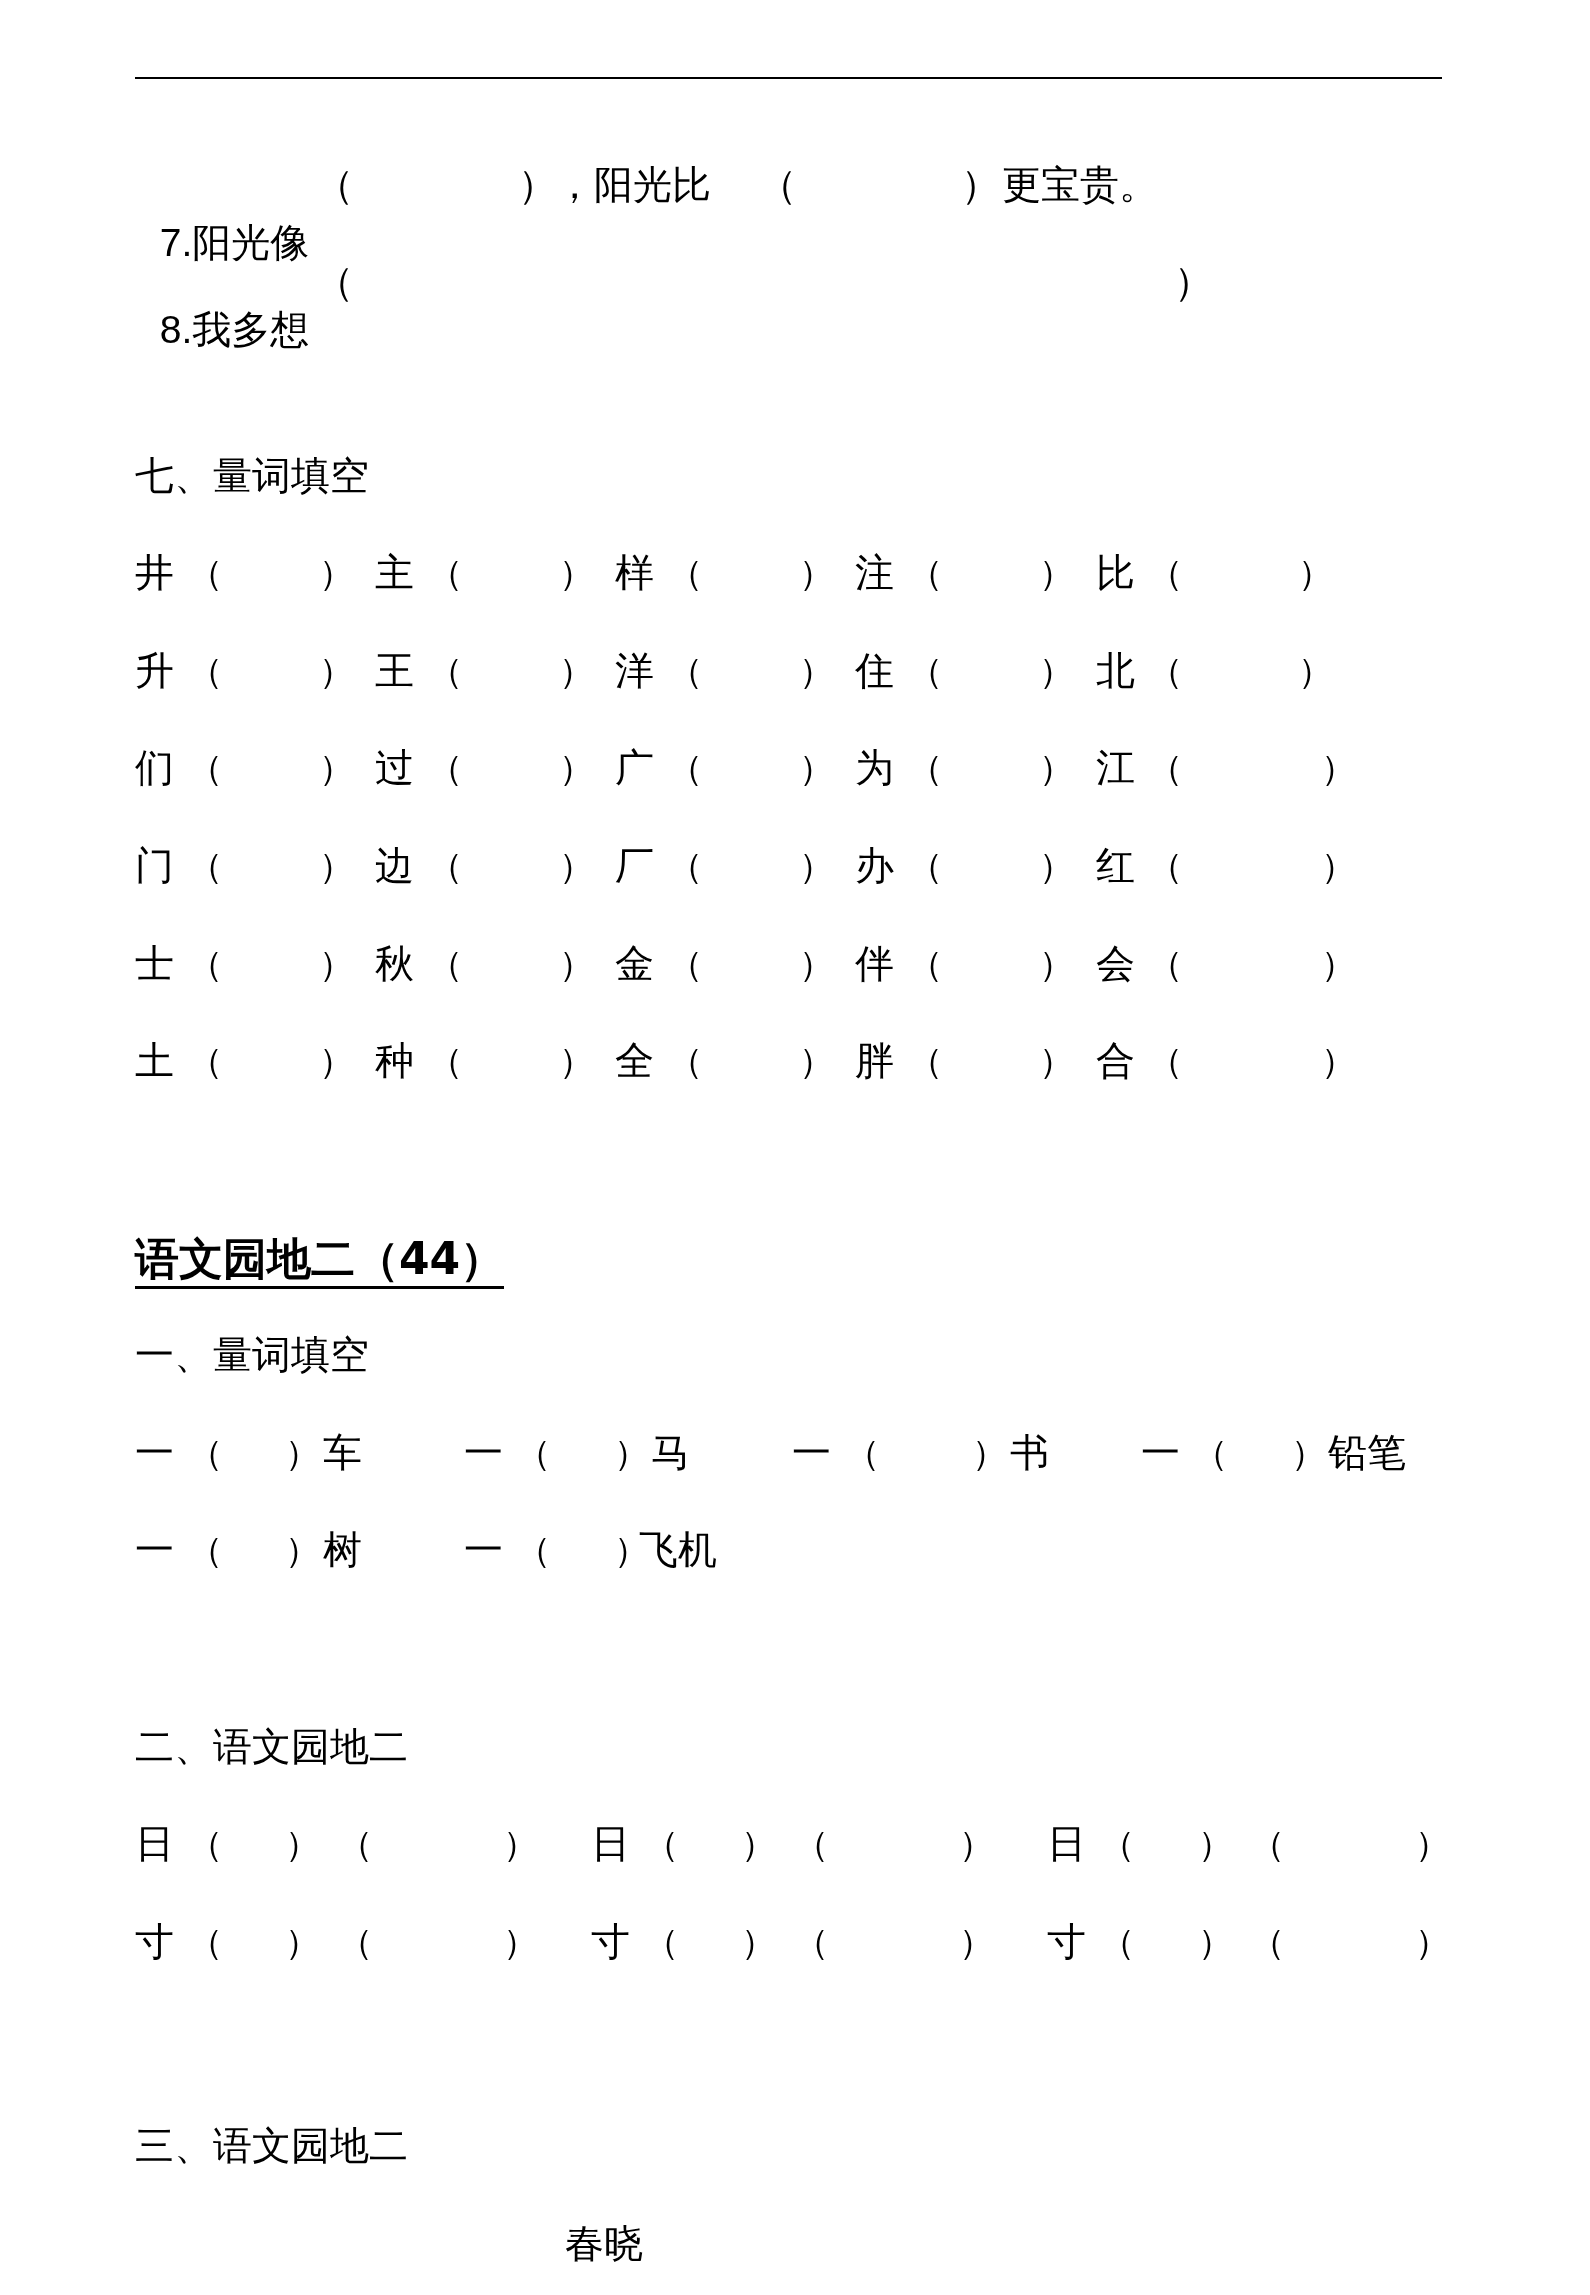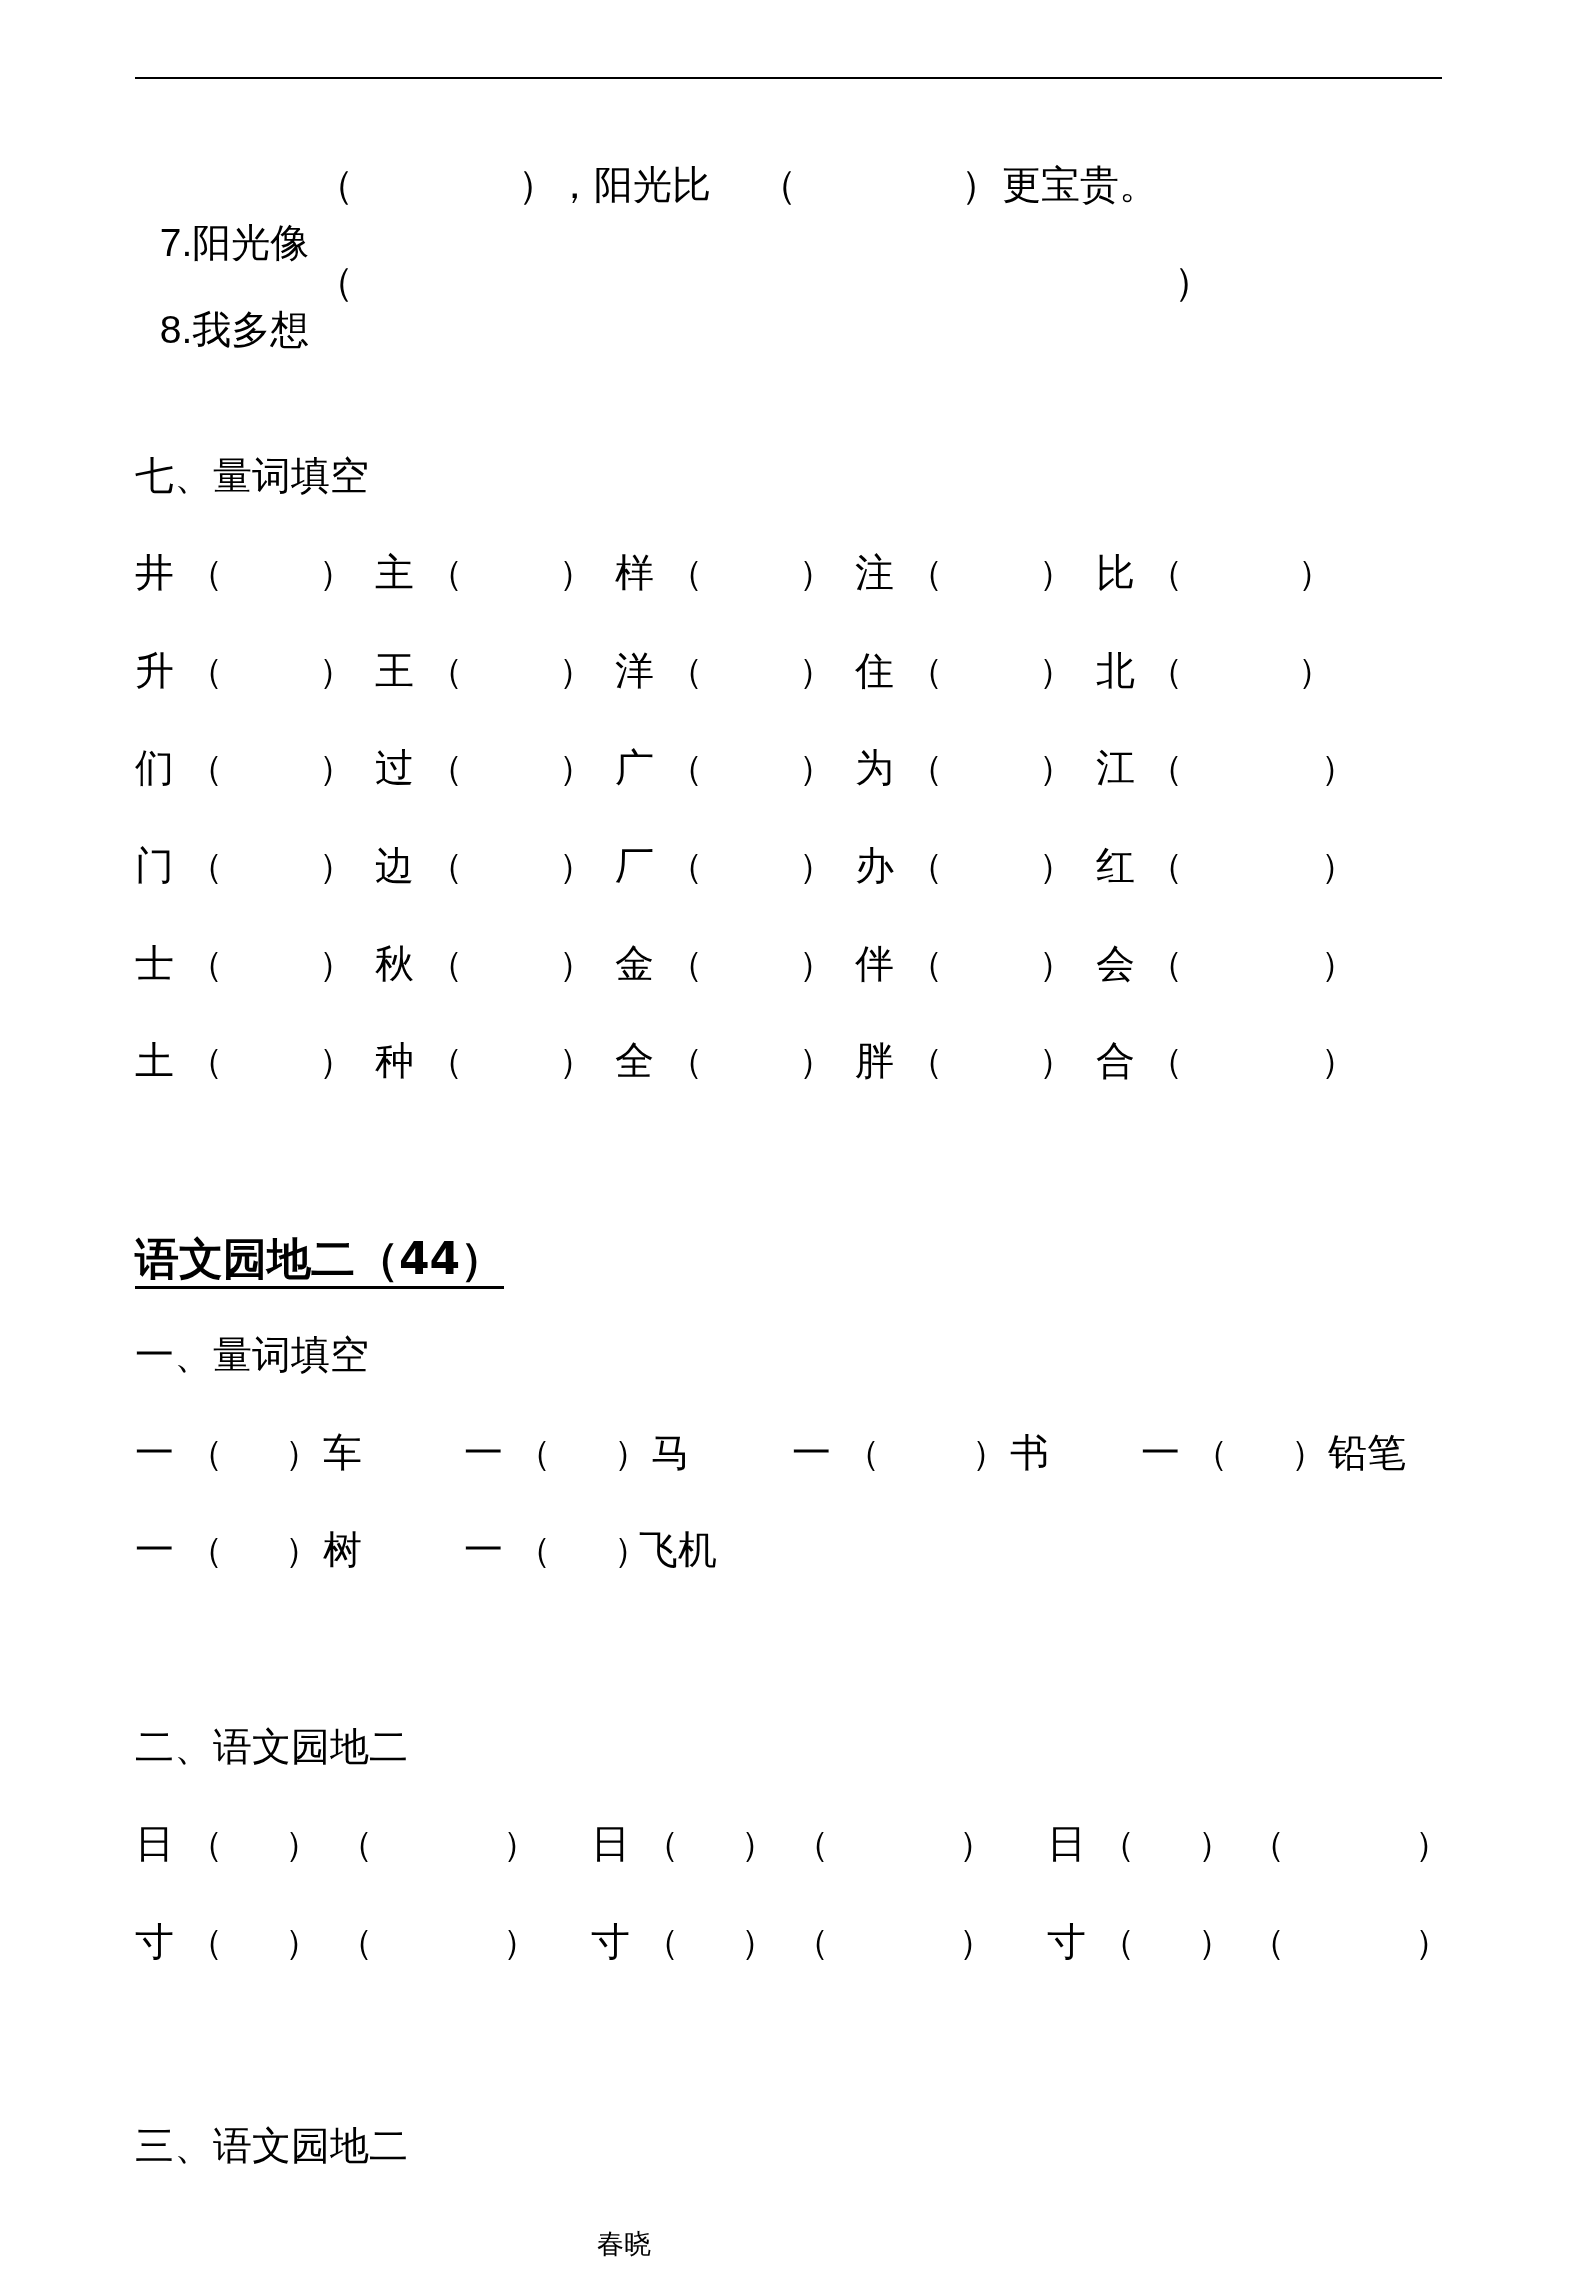--- a/index.html
+++ b/index.html
@@ -23,22 +23,22 @@
     font-family: "DejaVu Sans", "Liberation Sans", sans-serif;
     border-bottom: 3.8px solid #000000; padding-bottom: 0px;
     white-space: pre;
   }
   .grid-row { position: absolute; left: 135px; height: 48px; width: 1321px; }
   .cell {
     position: absolute; top: 0; font-size: 39px; line-height: 48px; white-space: pre;
   }
   .paren { position: absolute; top: 0; font-size: 35px; line-height: 48px; }
   .center-title {
-    position: absolute; left: 597px; top: 2220px;
-    font-size: 27px; line-height: 48px;
+    position: absolute; left: 565px; top: 2220px;
+    font-size: 39px; line-height: 48px;
   }
 </style>
 </head>
 <body>
 
 <div class="hr-top"></div>
 
 <div class="line" style="top:171px;">
   <span class="num">7.</span><span>阳光像</span>
 </div>

